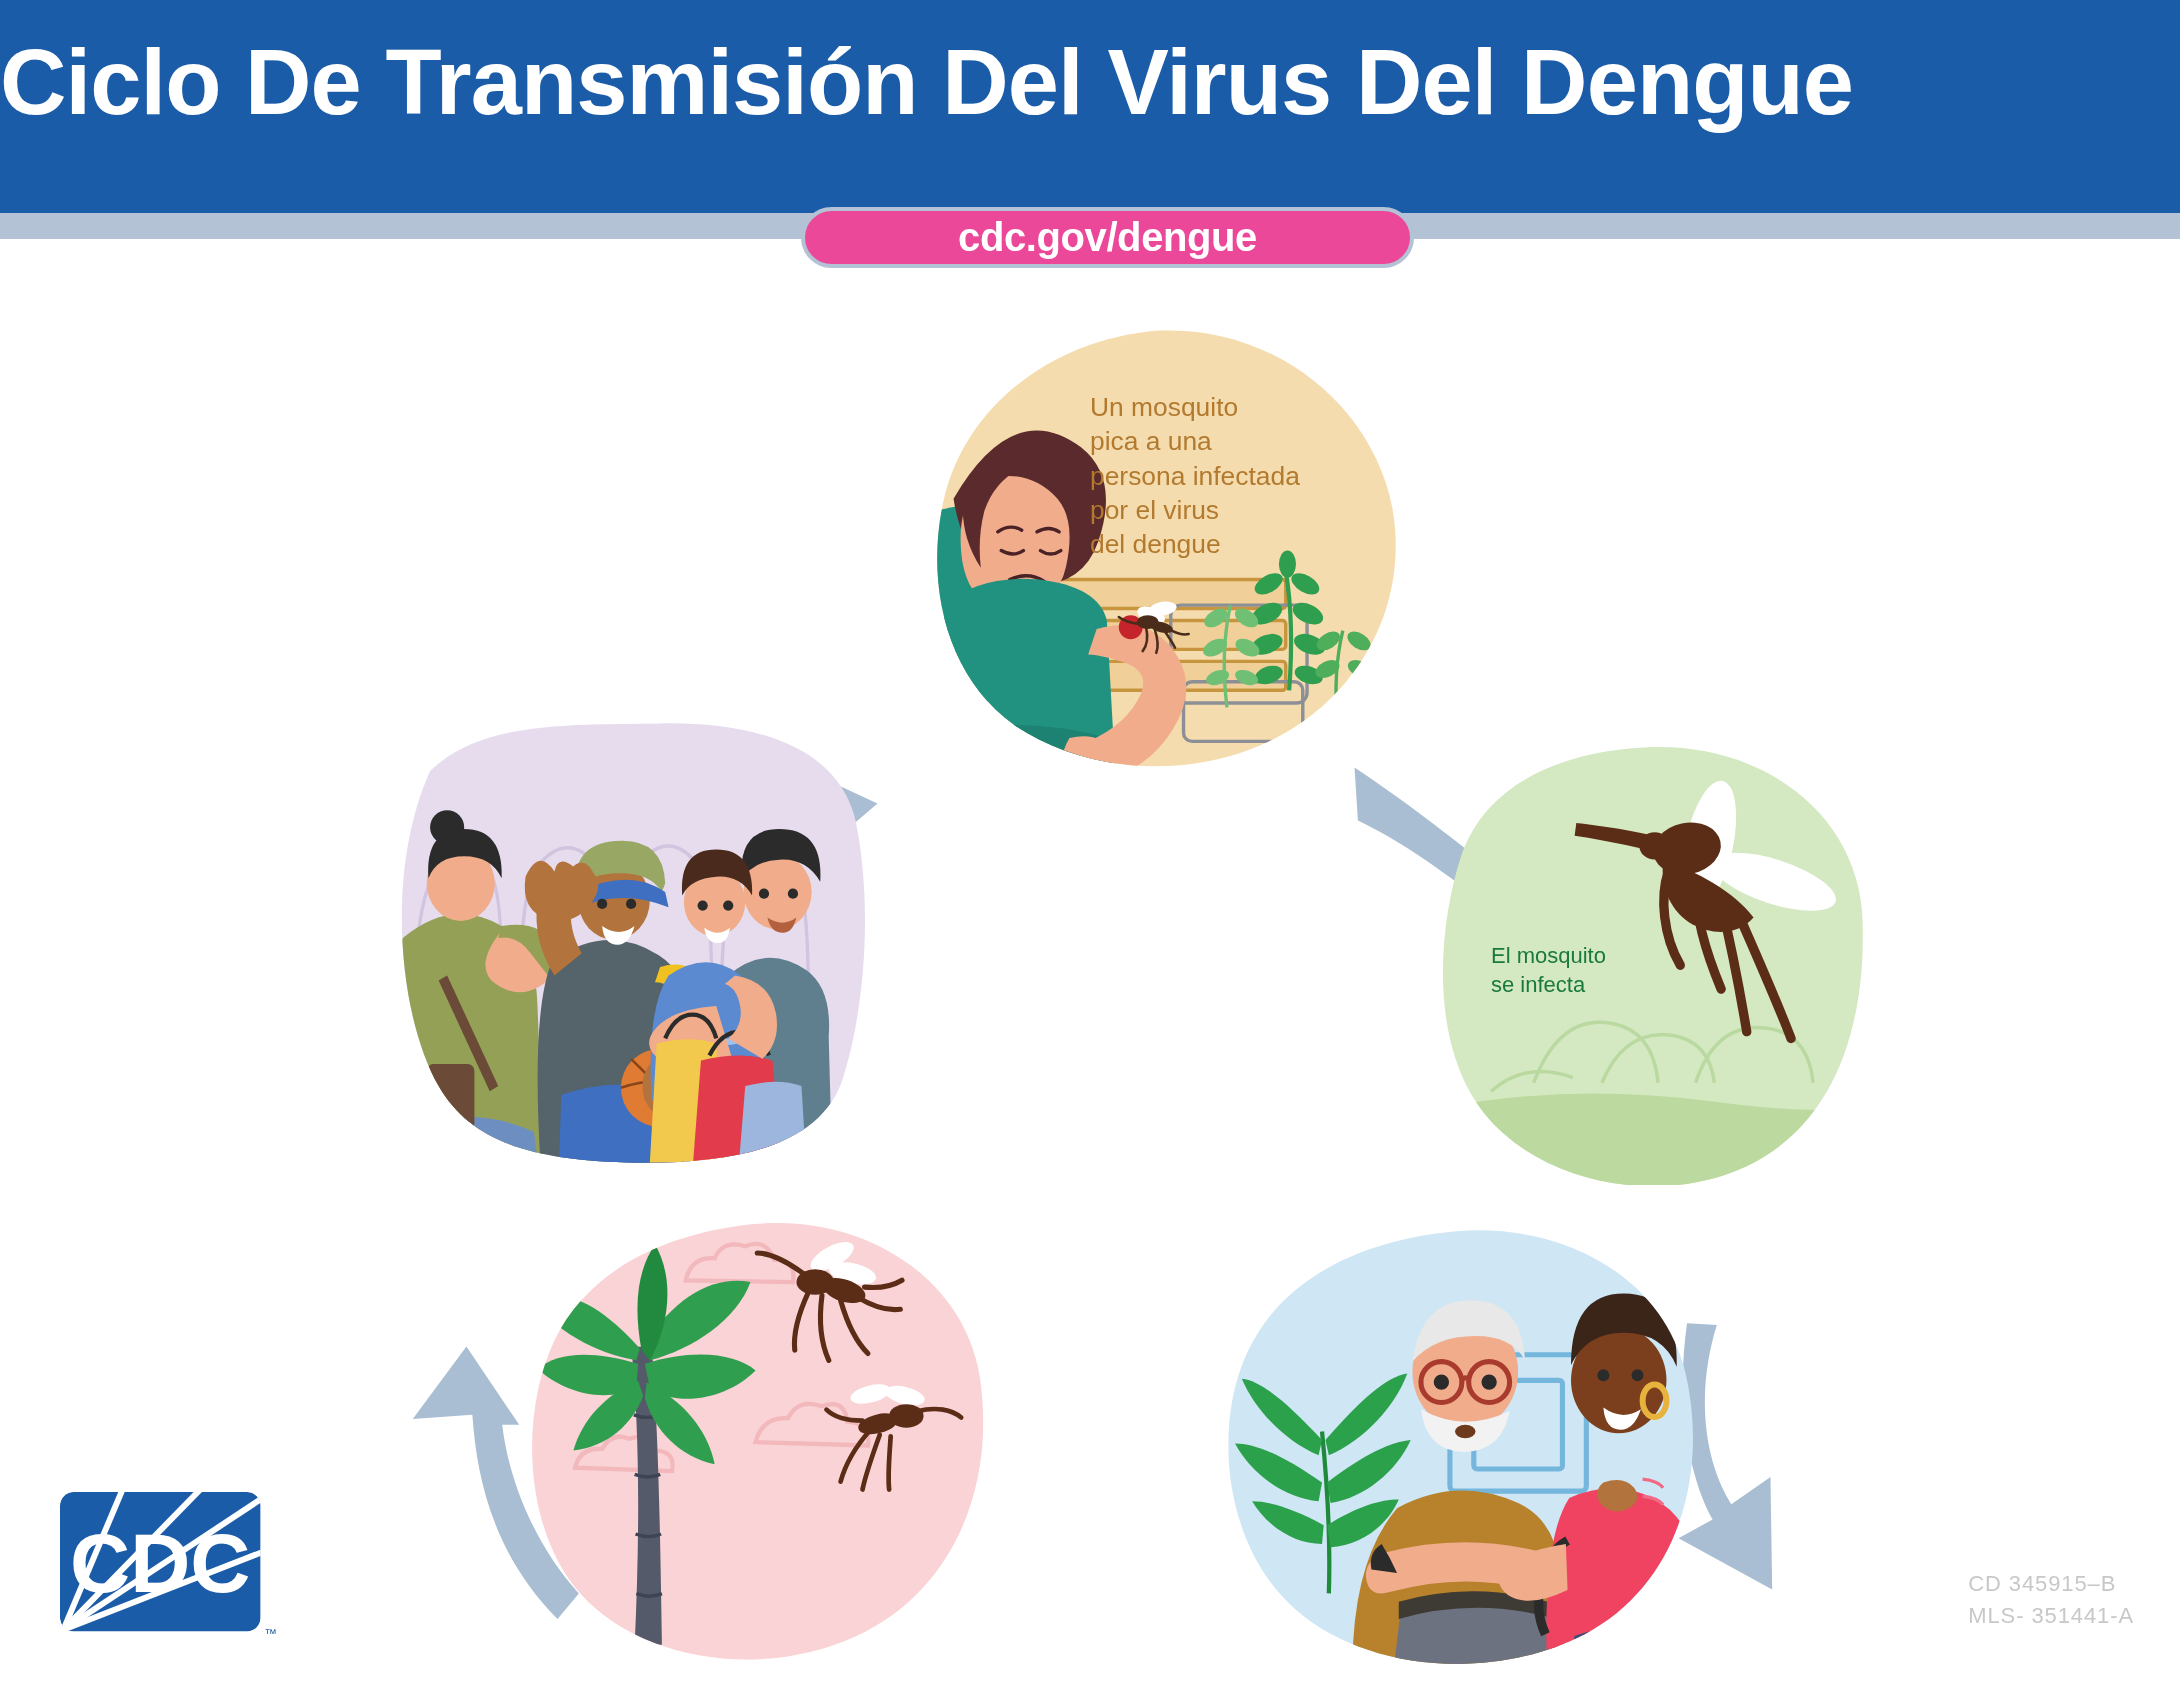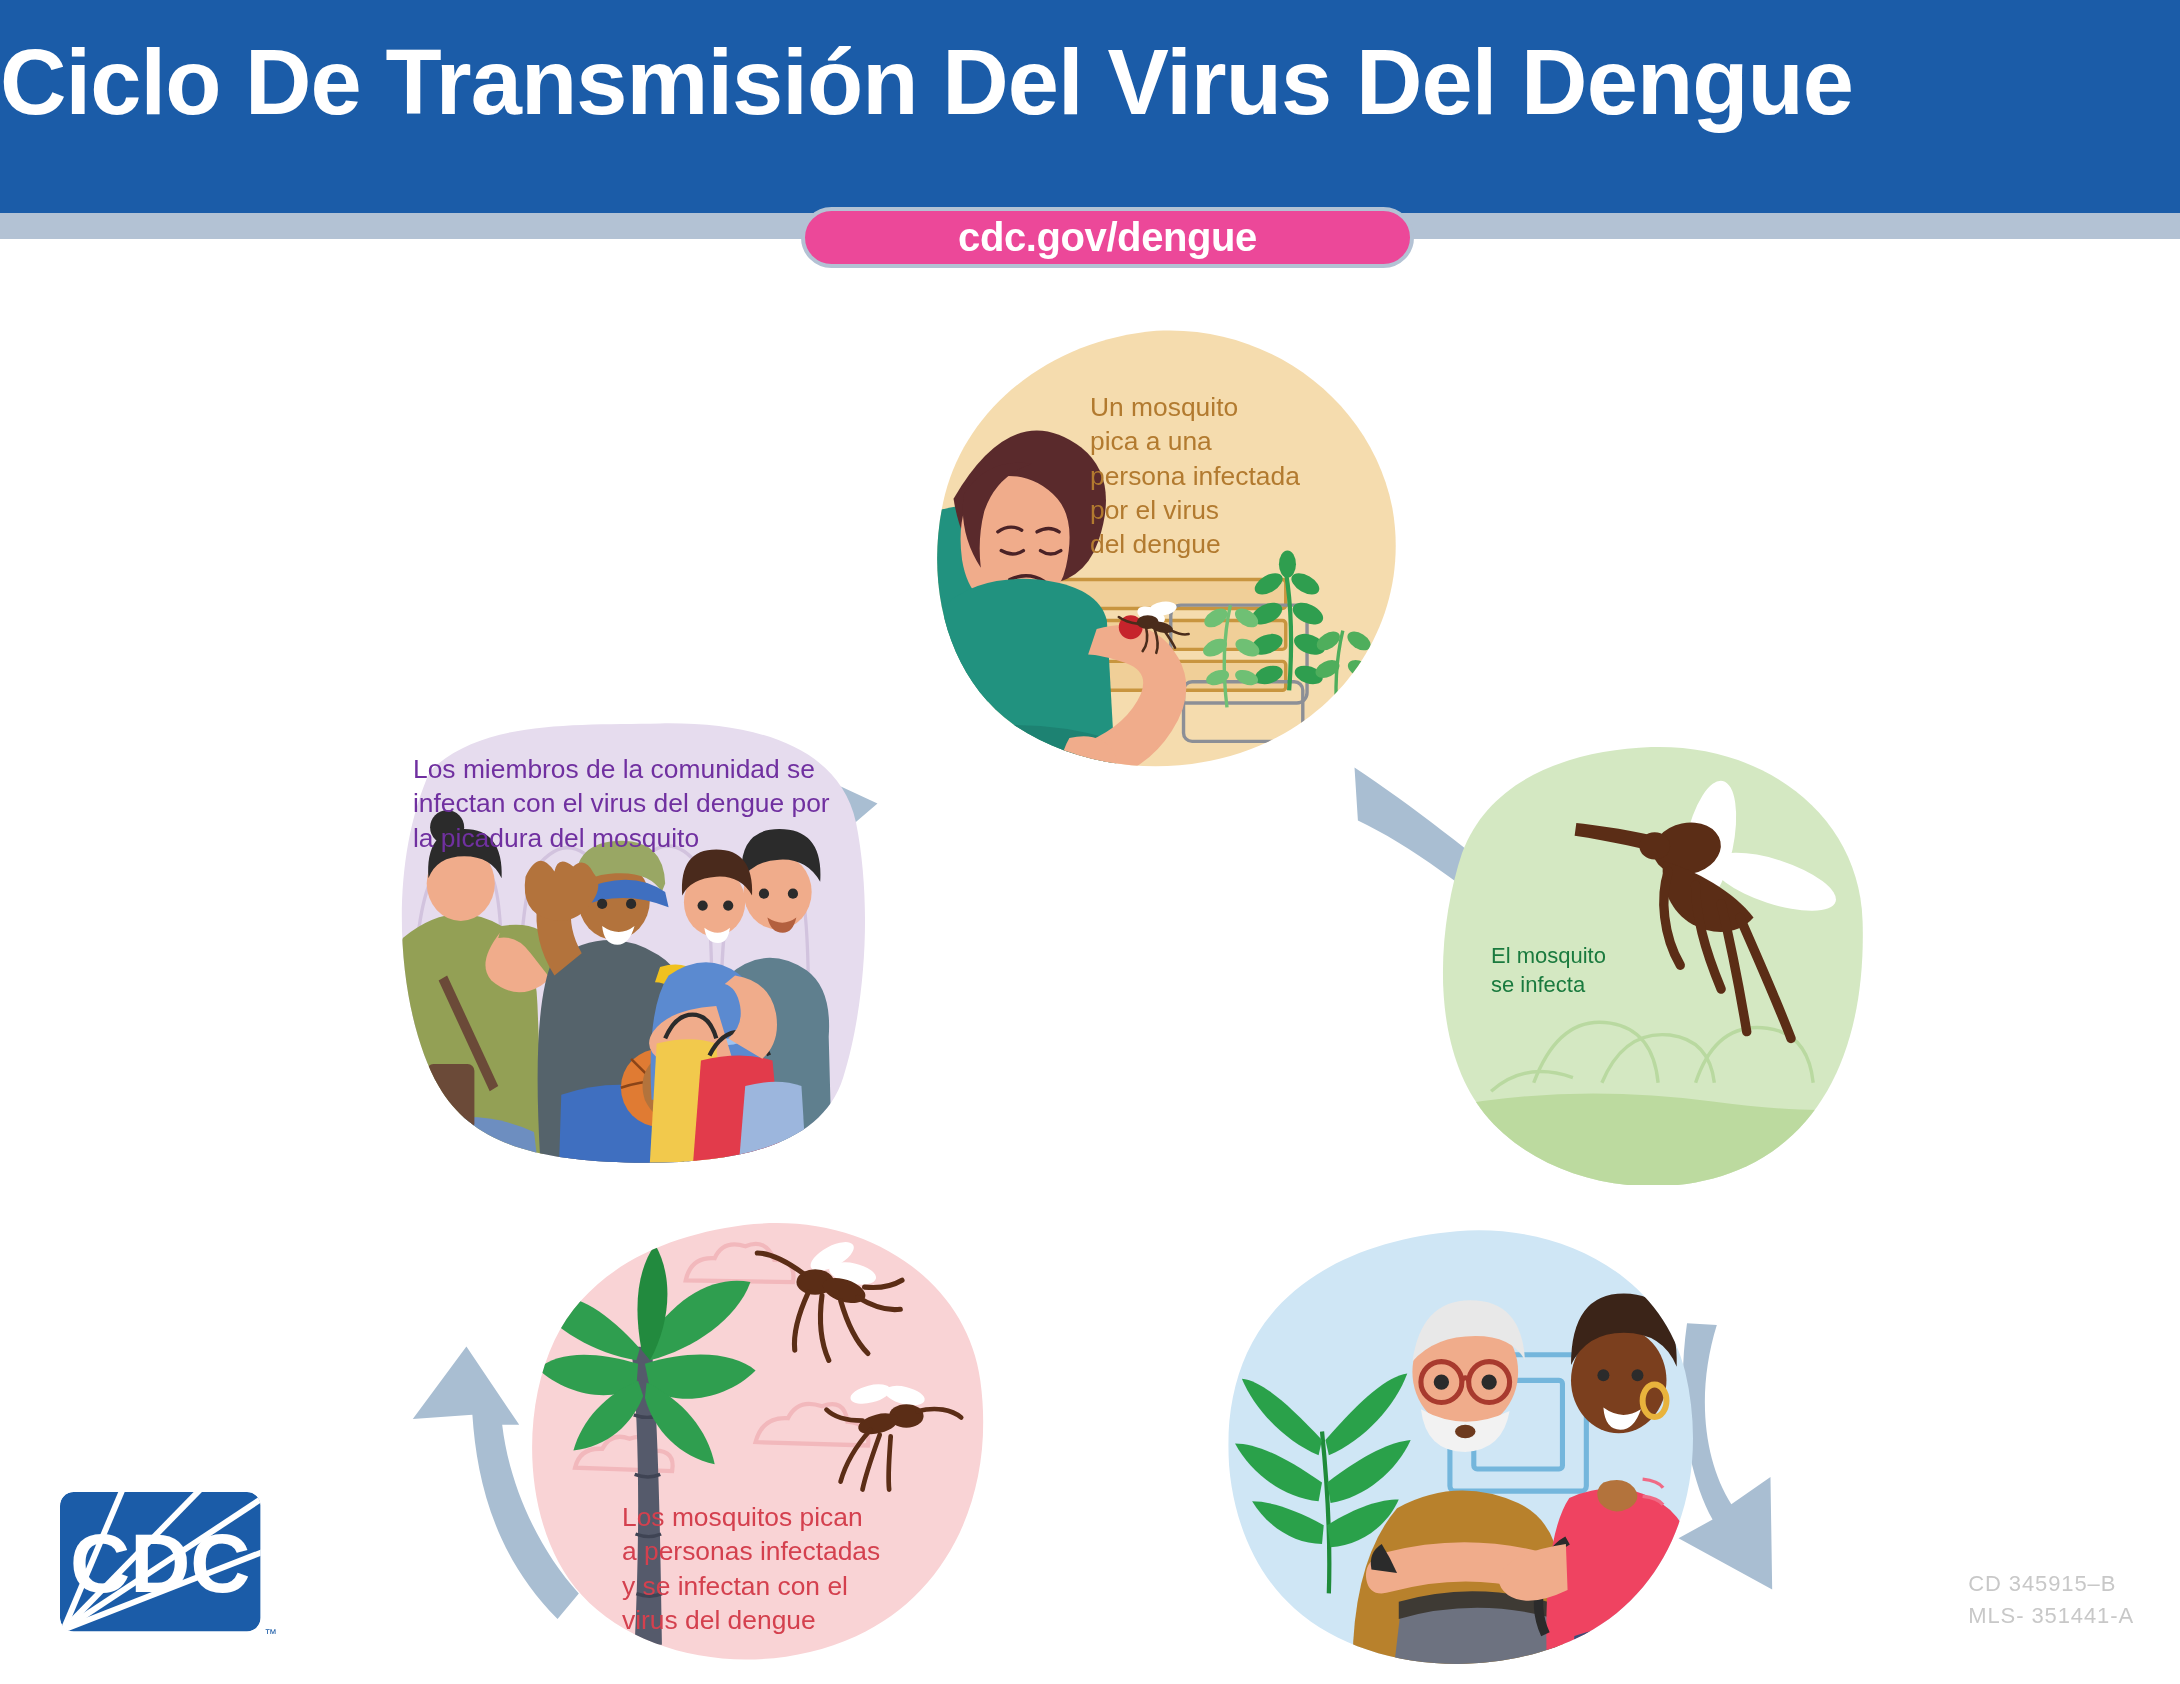--- a/index.html
+++ b/index.html
@@ -368,24 +368,20 @@
               <path d="M100 28 C 124 22 144 26 156 36"></path>
               <path d="M40 52 C 22 72 8 96 2 118"></path>
               <path d="M52 58 C 42 86 34 108 30 128"></path>
               <path d="M66 60 C 64 88 62 110 64 128"></path>
               <path d="M30 40 C 8 40 -8 34 -16 26"></path>
             </g>
           </g>
         </g>
       </svg>
     </div>
-    <div class="caption" id="caption-4">Los mosquitos pican
-a personas infectadas
-y se infectan con el
-virus del dengue</div>
   </div>
 
   <div class="panel" id="panel-5">
     <div class="blob">
       <svg viewBox="0 0 580 525" preserveAspectRatio="none">
         <defs>
           <clipPath id="clip5">
             <path d="M60 60 C 120 0 230 6 330 4 C 440 2 540 30 560 120
                      C 580 220 570 340 545 420 C 520 500 420 522 300 520
                      C 190 518 110 500 70 430 C 24 350 6 180 60 60 Z"></path>
@@ -459,23 +455,20 @@
           <path d="M326 380 q40 -10 70 0 l10 140 -88 0 Z" fill="#f2c94c"></path>
           <path d="M336 374 q12 -28 32 -28 q20 0 28 28" fill="none" stroke="#2b2b2b" stroke-width="5"></path>
           <path d="M378 400 q48 -12 84 0 l12 130 -106 0 Z" fill="#e23b4b"></path>
           <path d="M388 394 q14 -28 36 -28 q22 0 34 28" fill="none" stroke="#2b2b2b" stroke-width="5"></path>
           <path d="M430 430 q38 -10 66 0 l6 98 -80 0 Z" fill="#9cb6dd"></path>
 
           <path d="M418 300 q40 6 48 44 q6 34 -16 54 l-40 -24 q18 -14 14 -38 q-4 -22 -18 -26 Z" fill="#f0ac8b"></path>
         </g>
       </svg>
     </div>
-    <div class="caption" id="caption-5">Los miembros de la comunidad se
-infectan con el virus del dengue por
-la picadura del mosquito</div>
   </div>
 
 </div>
 
 <div id="cdc-logo">
   <svg viewBox="0 0 260 180" width="221" height="153">
     <defs>
       <clipPath id="logoclip">
           <rect x="0" y="0" width="236" height="164" rx="16"></rect>
         </clipPath>

